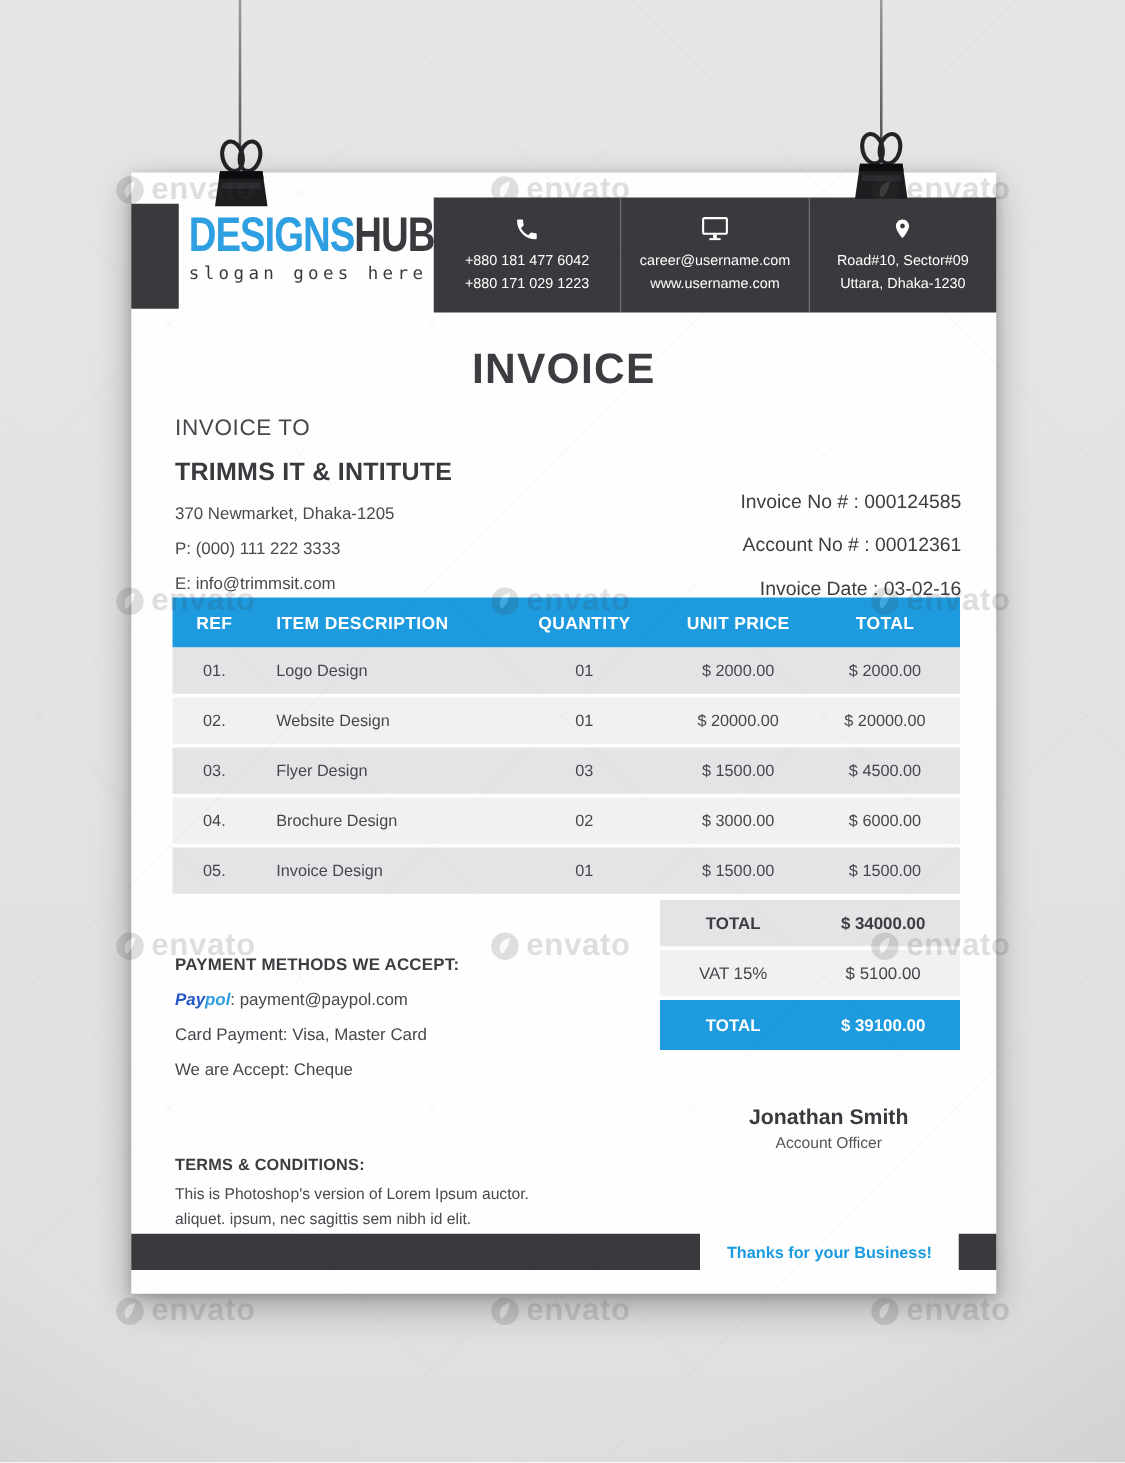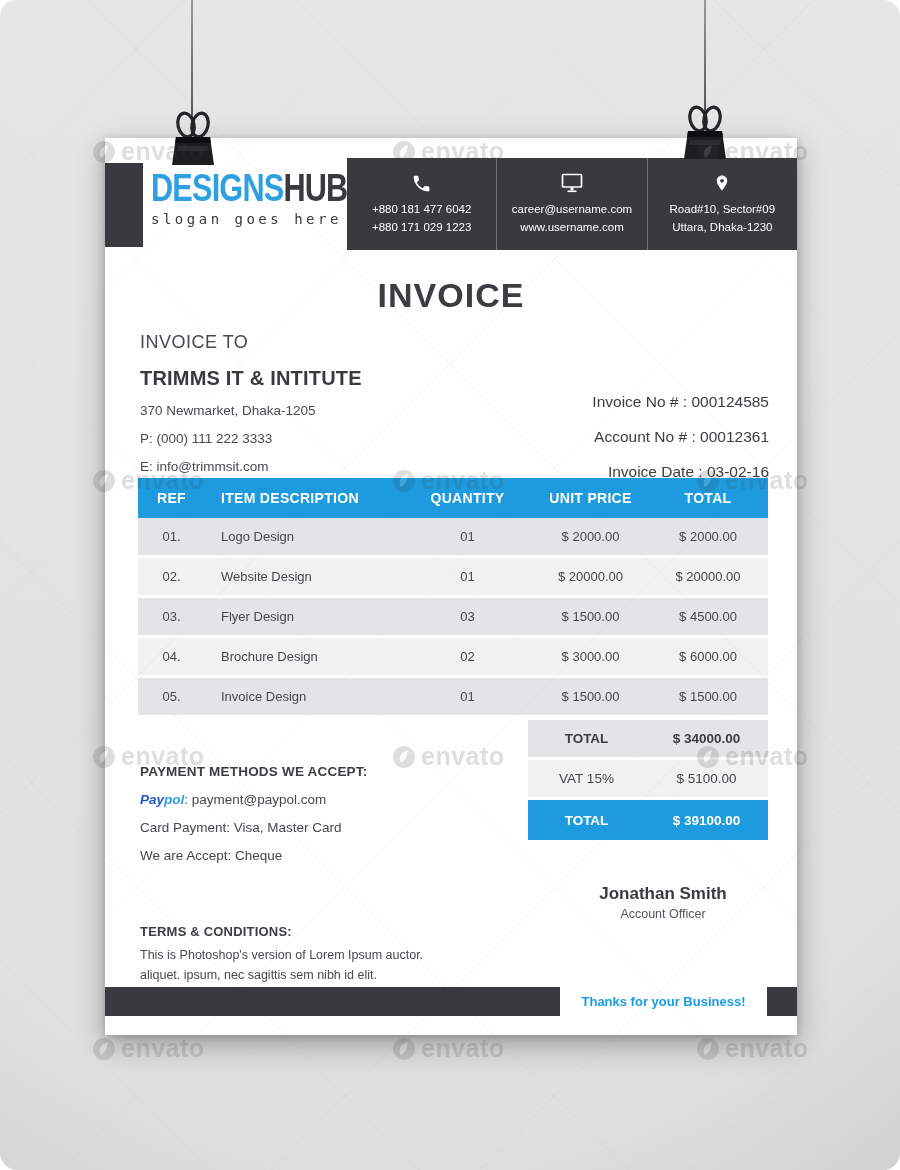--- a/index.html
+++ b/index.html
@@ -2,21 +2,20 @@
 <html><head>
 <meta charset="utf-8">
 <style>
   * { margin:0; padding:0; box-sizing:border-box; }
   body { font-family:"Liberation Sans", sans-serif; }
   .stage{
     position:relative; width:900px; height:1170px; overflow:hidden;
     background:
       radial-gradient(135% 115% at 45% 38%, rgba(0,0,0,0) 0%, rgba(0,0,0,0) 52%, rgba(0,0,0,0.10) 78%, rgba(0,0,0,0.32) 100%),
       linear-gradient(#e6e6e6,#dfdfdf);
-    border-radius: 17px;
   }
   .hatch{
     position:absolute; inset:0; pointer-events:none; z-index:4;
     background:
       repeating-linear-gradient(45deg, rgba(0,0,0,0.018) 0 1px, transparent 1px 148px),
       repeating-linear-gradient(-45deg, rgba(0,0,0,0.018) 0 1px, transparent 1px 148px);
   }
   .string{ position:absolute; top:0; width:2px; background:linear-gradient(#9a9a9a,#555); z-index:1; }
   .string.s1{ left:191px; height:120px; }
   .string.s2{ left:704px; height:112px; }

